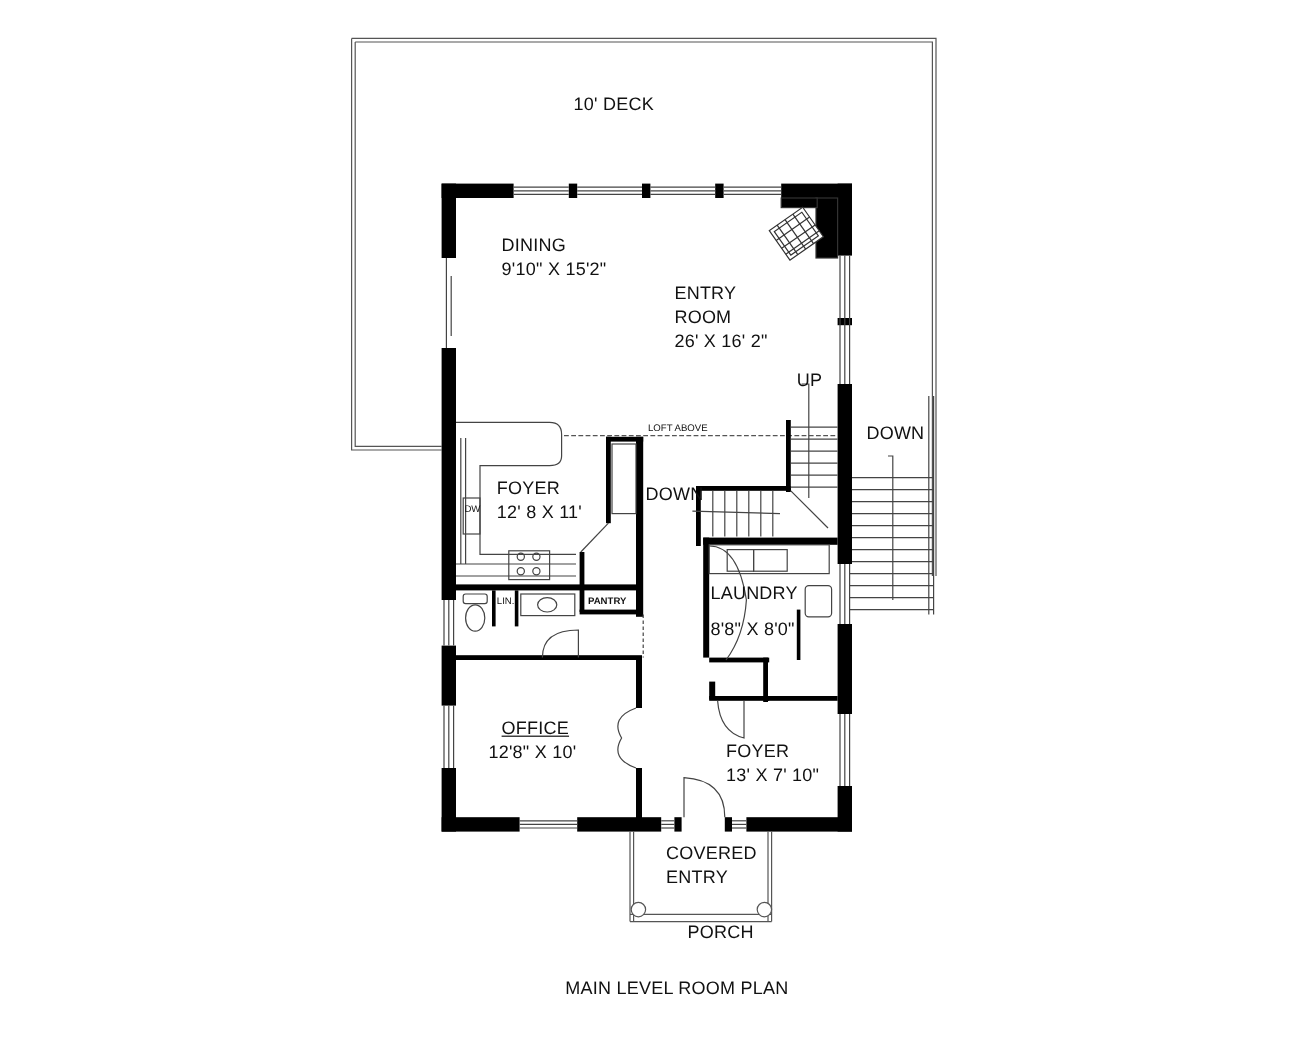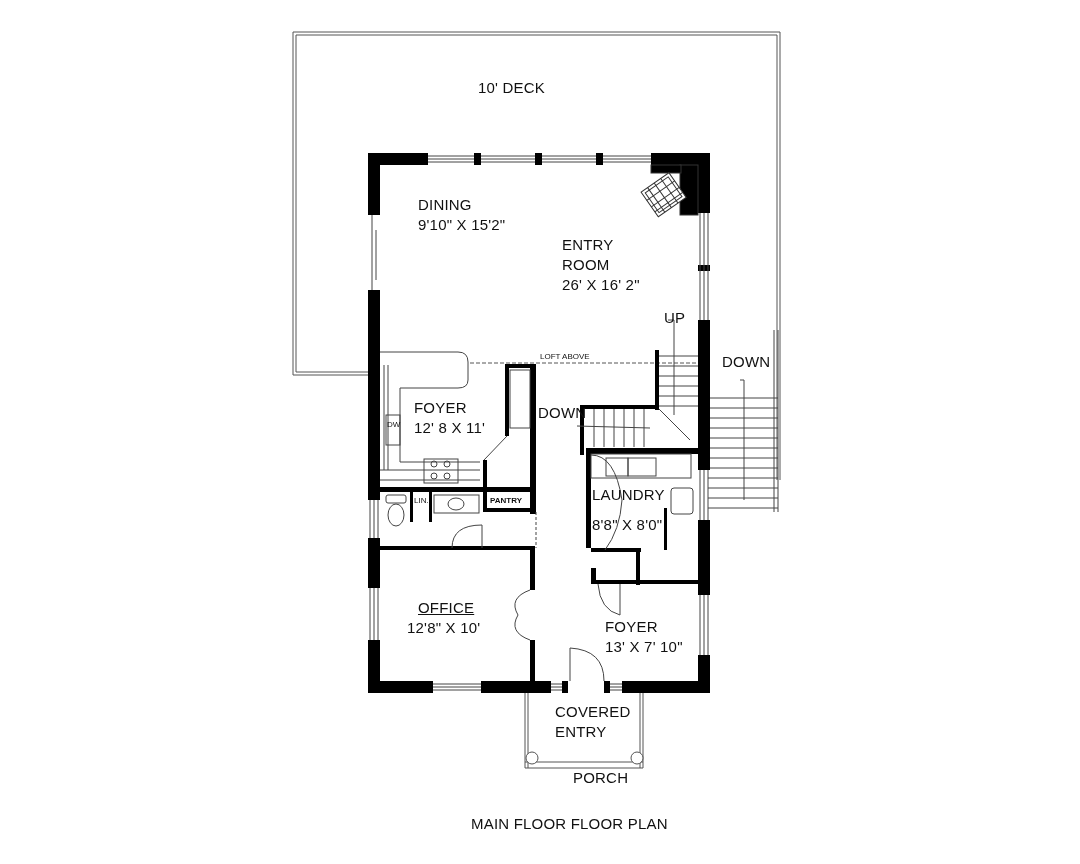--- a/index.html
+++ b/index.html
@@ -249,13 +249,13 @@
 <div class="lbl" style="left:418px;top:598px;text-decoration:underline;">OFFICE</div>
 <div class="lbl" style="left:407px;top:618px;">12'8" X 10'</div>
 
 <div class="lbl" style="left:605px;top:617px;">FOYER</div>
 <div class="lbl" style="left:605px;top:637px;">13' X 7' 10"</div>
 
 <div class="lbl" style="left:555px;top:702px;">COVERED</div>
 <div class="lbl" style="left:555px;top:722px;">ENTRY</div>
 <div class="lbl" style="left:555px;top:768px;margin-left:18px;">PORCH</div>
 
-<div class="lbl title" style="left:471px;top:814px;">MAIN FLOOR FLOOR PLAN</div>
+<div class="lbl title" style="left:471px;top:814px;">MAIN LEVEL ROOM PLAN</div>
 
 </body></html>

